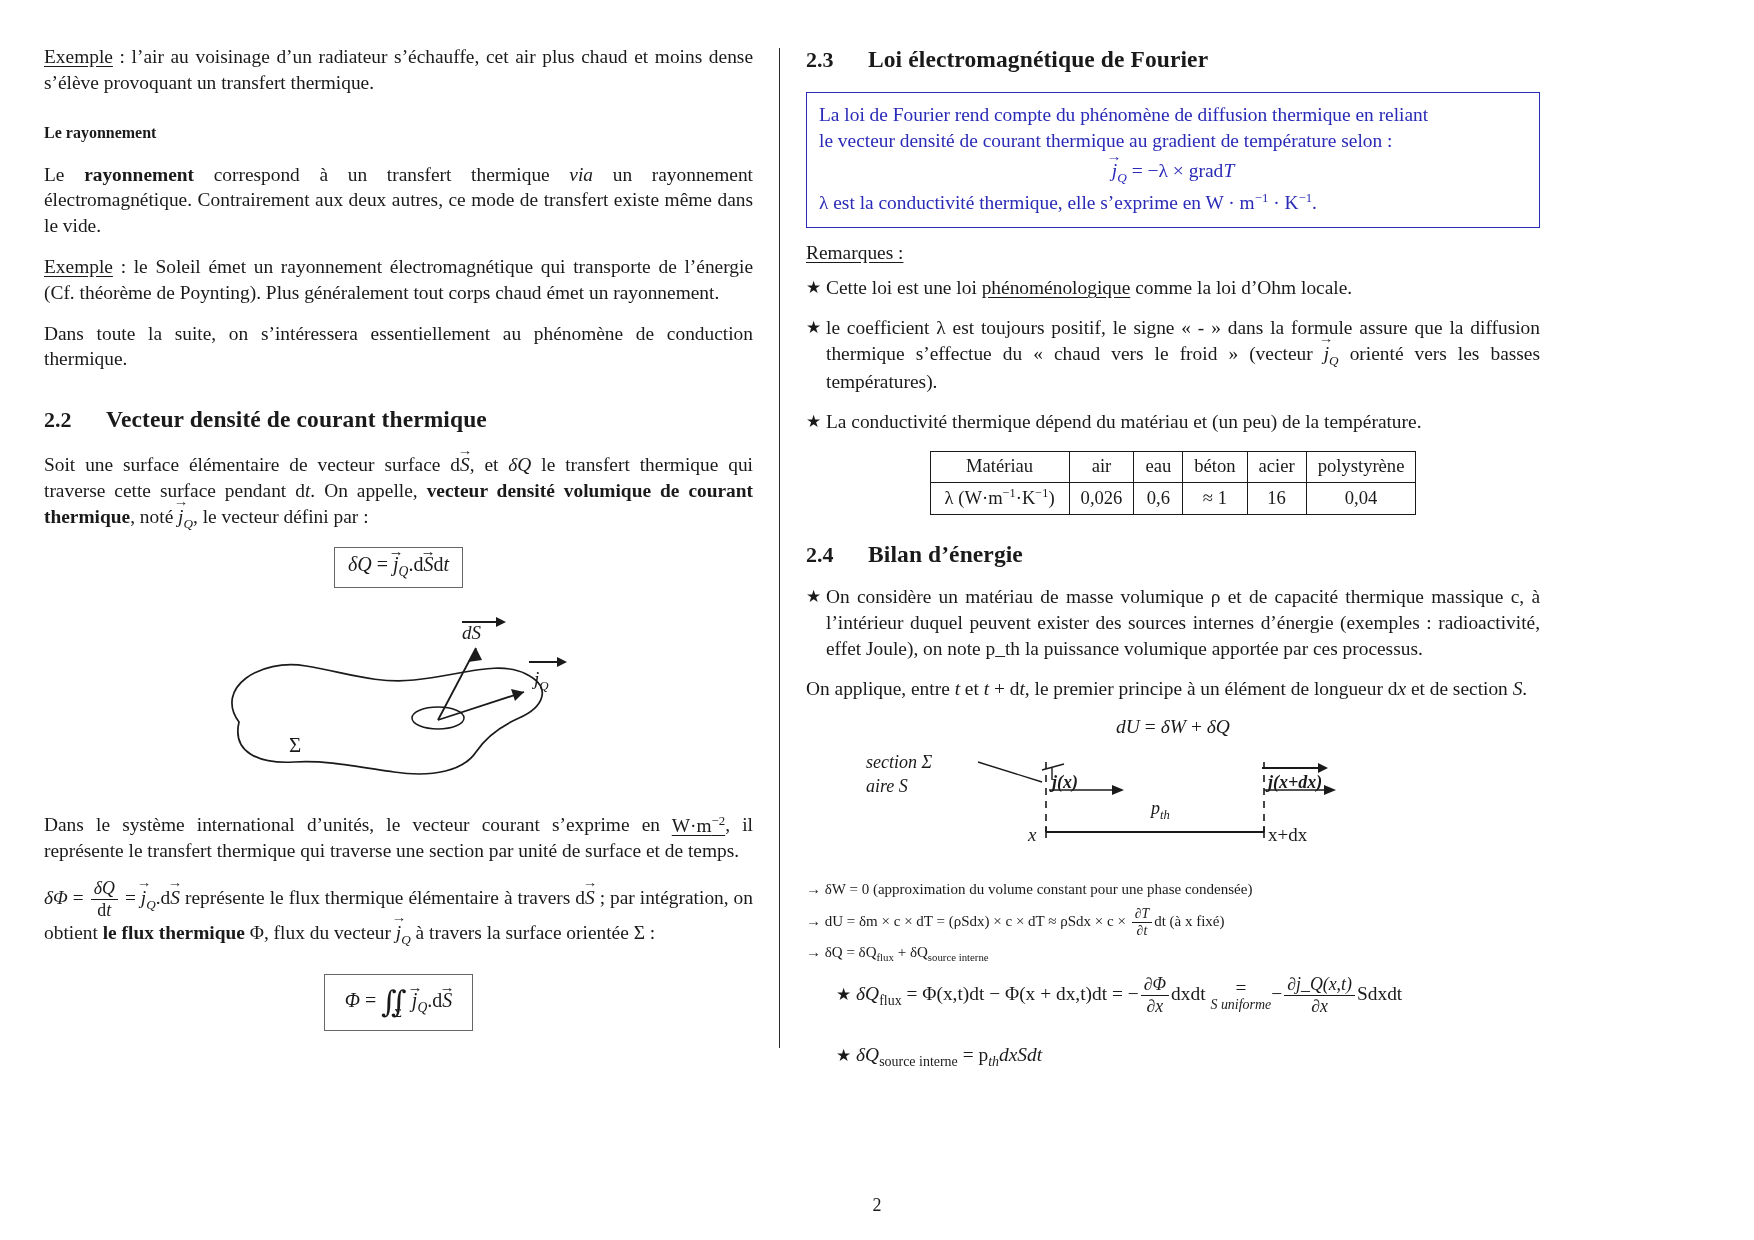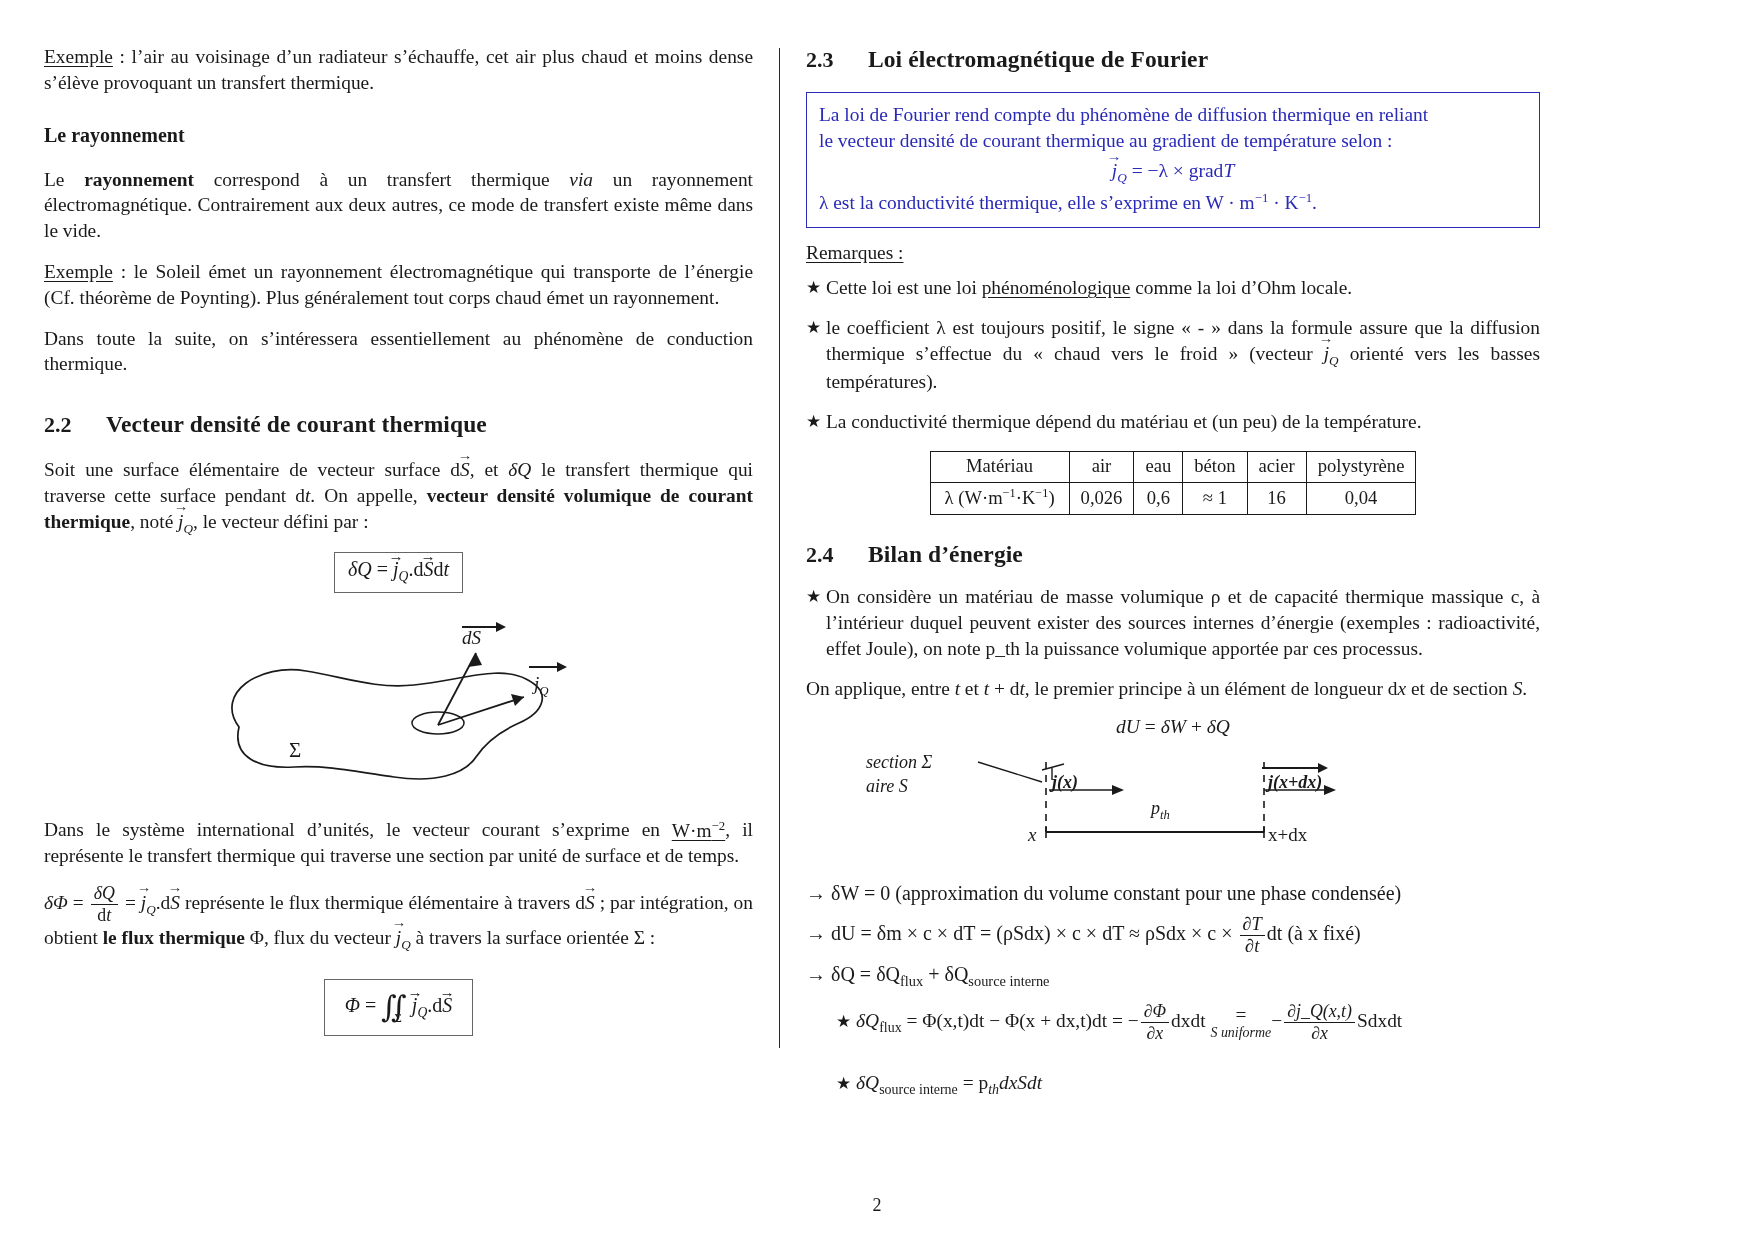--- a/index.html
+++ b/index.html
@@ -39,21 +39,21 @@
     font-size: 19.4px;
     line-height: 1.33;
     text-align: justify;
     text-justify: inter-word;
   }
   .tight { margin-bottom: 10px; }
   .uline { text-decoration: underline; text-underline-offset: 3px; }
   .bold { font-weight: bold; }
   .ital { font-style: italic; }
   h3.subhead {
-    font-size: 20px;
+    font-size: 16px;
     font-weight: bold;
     margin: 28px 0 20px 0;
   }
   h2.section {
     font-size: 23.5px;
     font-weight: bold;
     margin: 34px 0 19px 0;
     display: flex;
     align-items: baseline;
   }
@@ -124,21 +124,21 @@
   .figure-slab {
     position: relative;
     height: 122px;
     margin: 8px 0 10px 0;
   }
 
   .bullet-line { display: flex; margin: 0 0 14px 0; }
   .bullet-line .star { width: 20px; flex: none; font-size: 17px; line-height: 1.5; }
   .bullet-line .btxt { font-size: 19.4px; line-height: 1.33; text-align: justify; flex: 1; }
 
-  .arrow-line { font-size: 20px; line-height: 1.5; margin: 0 0 6px 0; }
+  .arrow-line { font-size: 15px; line-height: 1.5; margin: 0 0 6px 0; }
   .arrow-line.tall { line-height: 1.95; margin-bottom: 2px; }
   .sub-line { font-size: 19.4px; margin: 10px 0 4px 30px; line-height: 1.9; }
 
   .frac {
     display: inline-block;
     vertical-align: middle;
     text-align: center;
     font-size: 0.92em;
     line-height: 1.05;
     margin: 0 2px;

